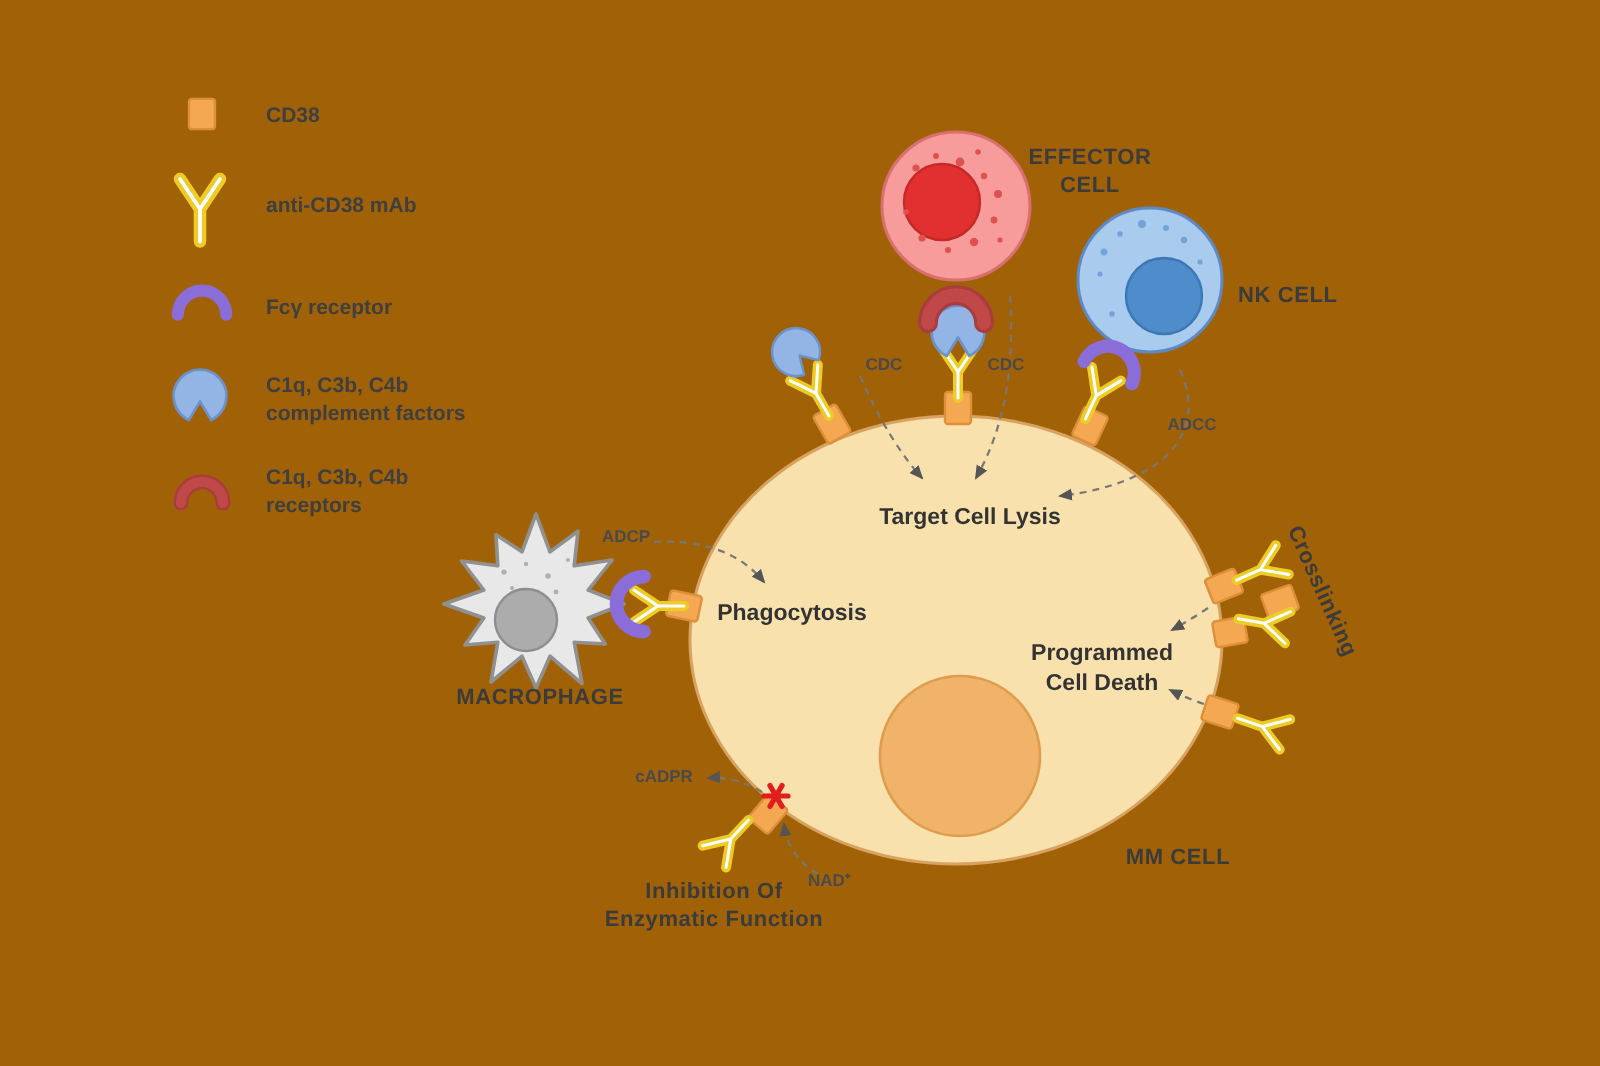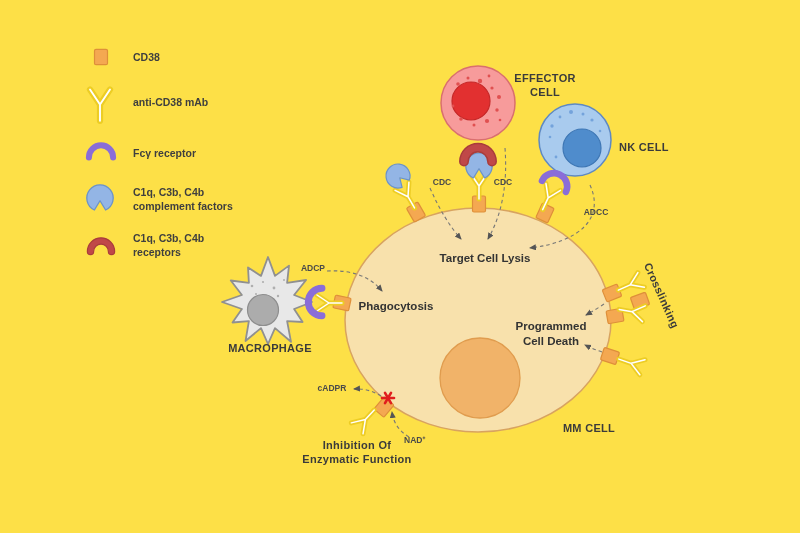--- a/index.html
+++ b/index.html
@@ -1,16 +1,16 @@
 <!DOCTYPE html>
 <html><head>
 <meta charset="utf-8">
 <style>
   html,body{margin:0;padding:0;background:#fff;}
-  .canvas{position:relative;width:800px;height:533px;background:#fde047;overflow:hidden;
+  .canvas{position:relative;width:800px;height:533px;background:#a16207;overflow:hidden;
           font-family:"Liberation Sans",sans-serif;}
   svg text{font-family:"Liberation Sans",sans-serif;fill:#3b3b3b;}
   .lbl-big{font-size:11px;font-weight:700;letter-spacing:.3px;}
   .lbl-mech{font-size:11.5px;font-weight:700;fill:#333;}
   .lbl-small{font-size:8.5px;font-weight:700;fill:#4a4a4a;}
   .lbl-legend{font-size:10.5px;font-weight:600;fill:#3f3f3f;}
   .dash{fill:none;stroke:#777;stroke-width:1.1;stroke-dasharray:3.5 3;}
 </style>
 </head>
 <body>

